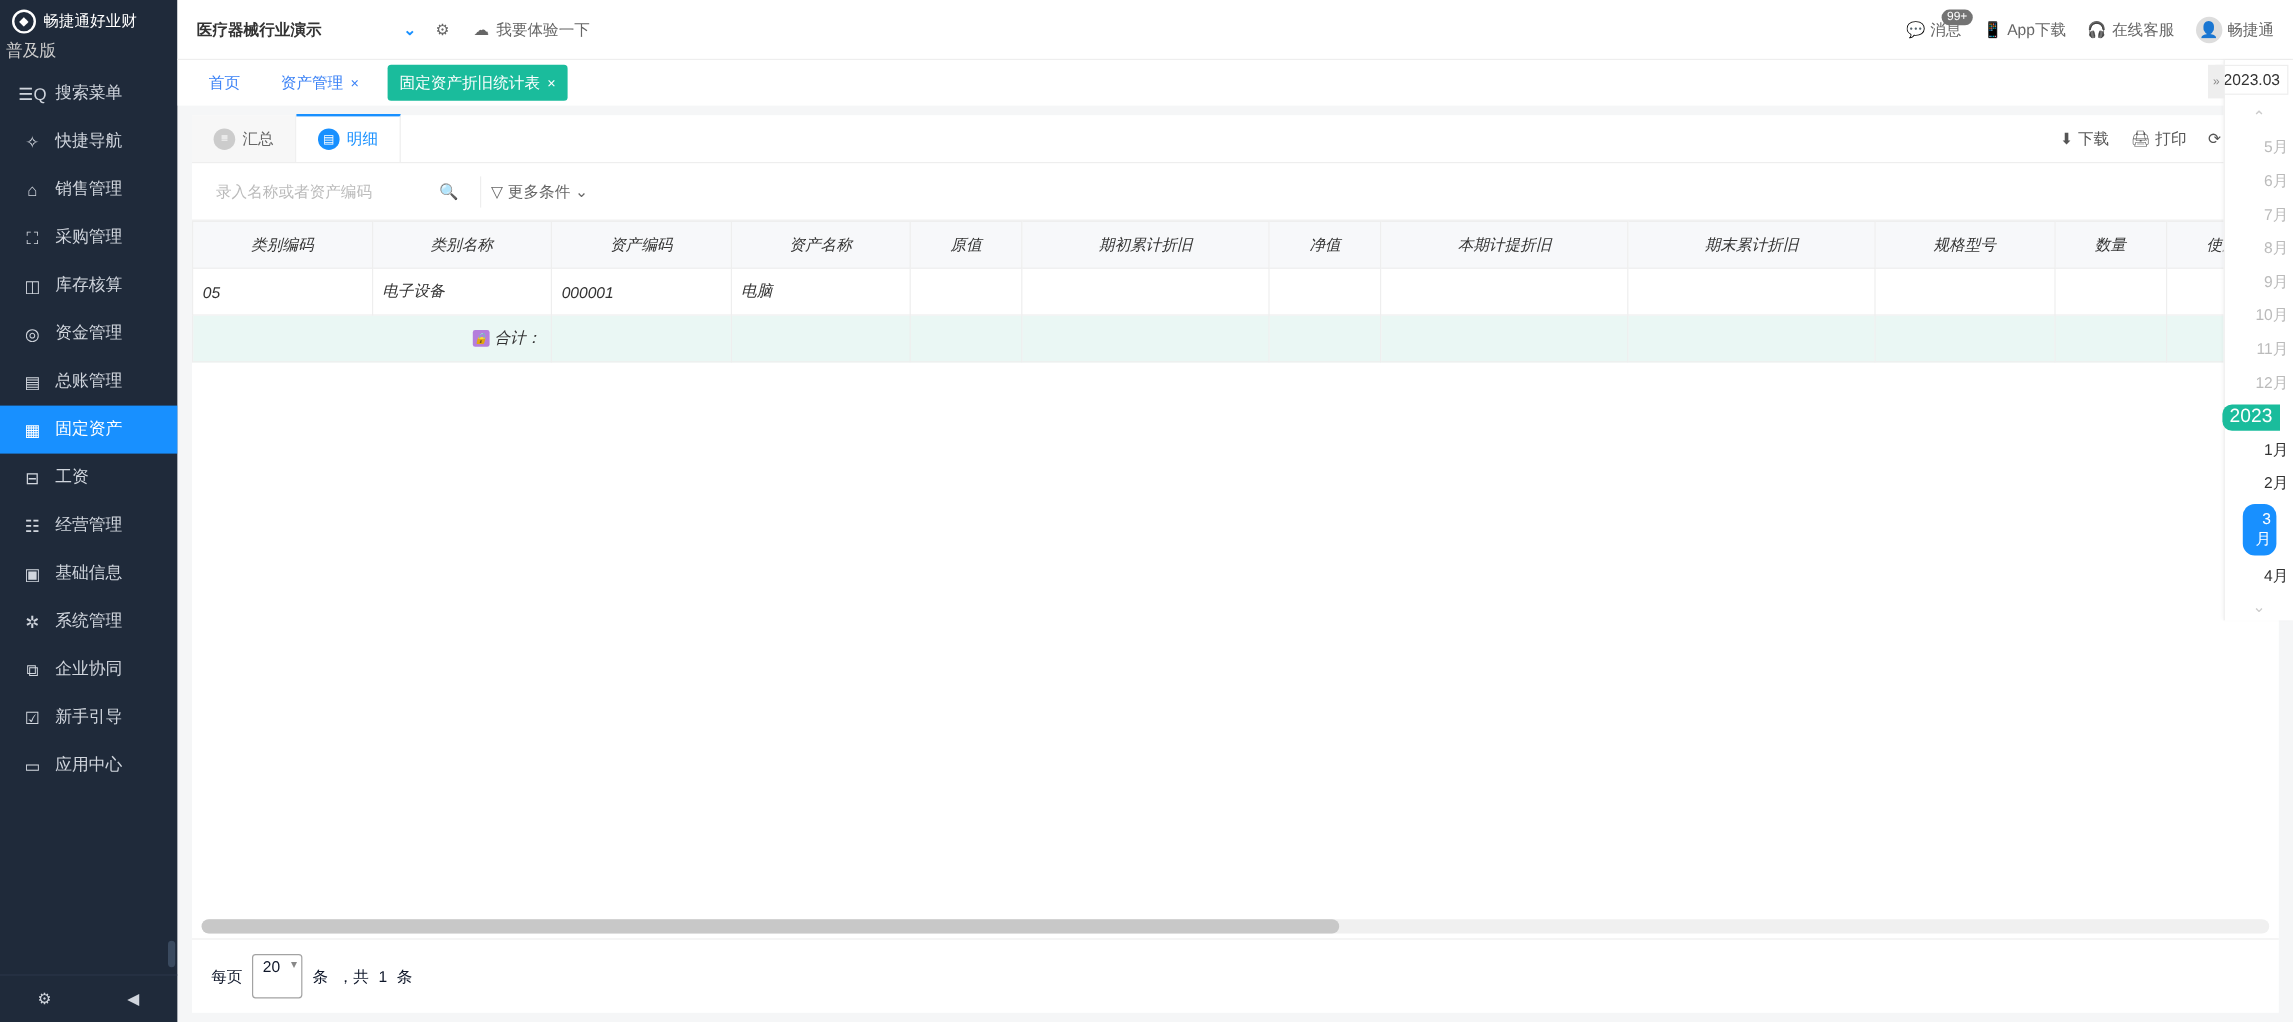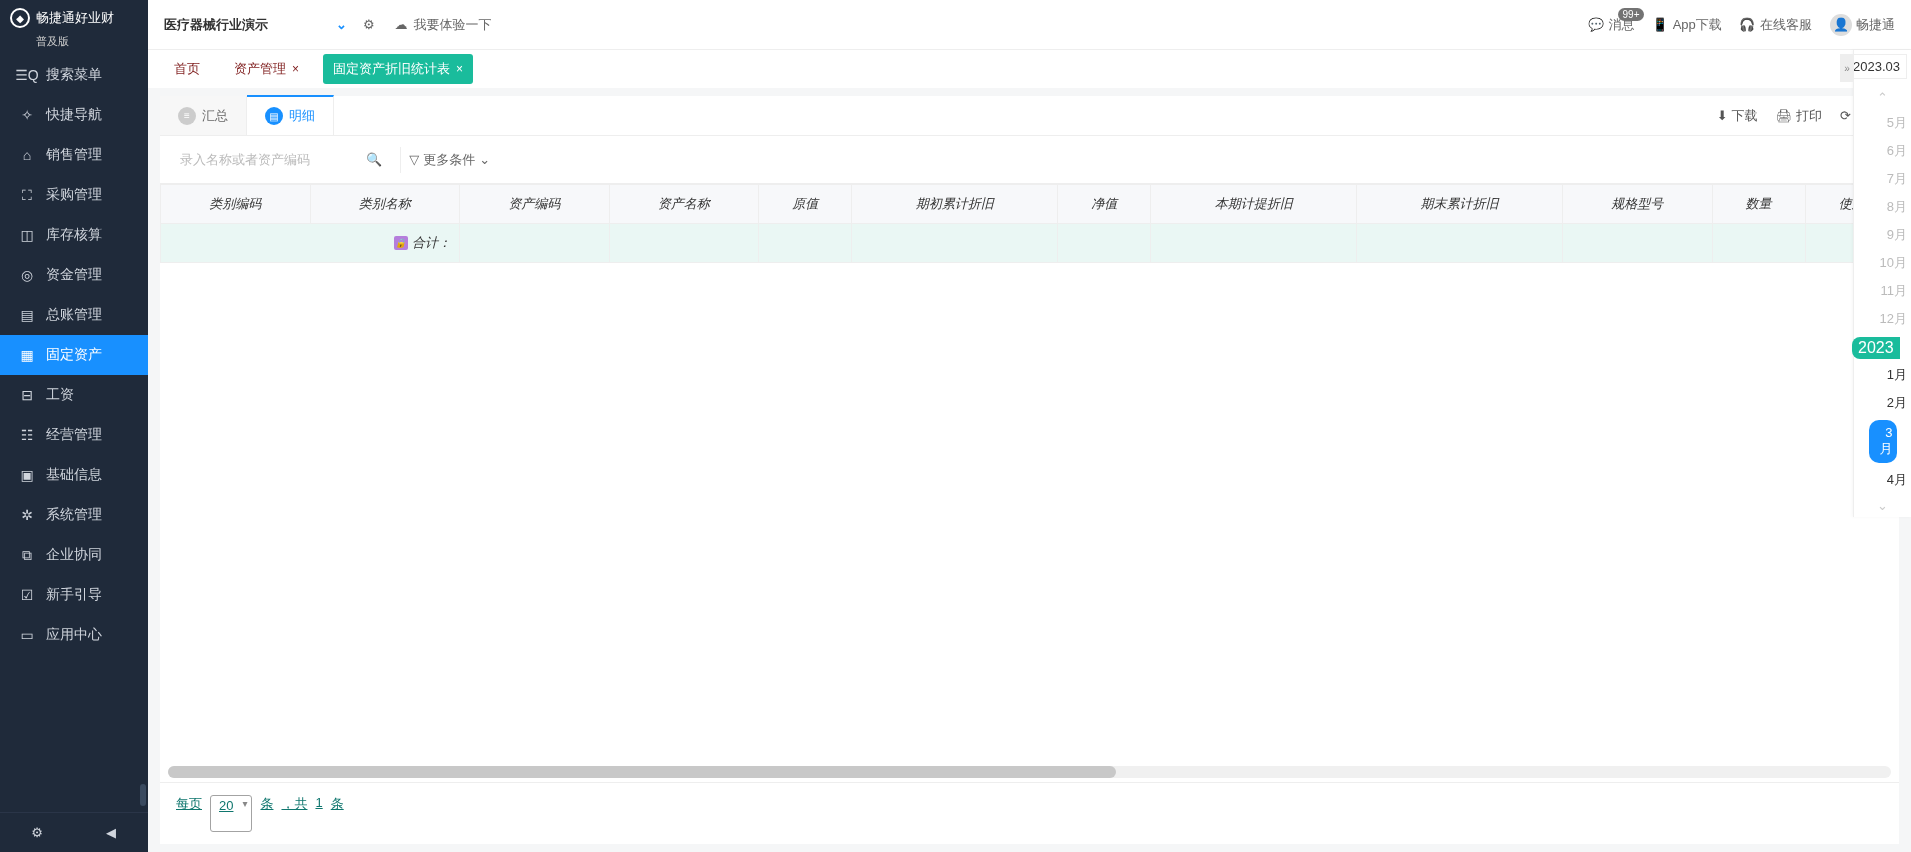--- a/index.html
+++ b/index.html
@@ -3,21 +3,21 @@
   <meta charset="utf-8">
   <style>
     * { margin: 0; padding: 0; box-sizing: border-box; }
     body { font-family: "Microsoft YaHei", Arial, sans-serif; font-size: 13px; color: #333; background: #fff; overflow: hidden; }
     .app { display: flex; height: 852px; width: 1911px; }
     
     
     .sidebar { width: 148px; background: #1f2a3a; color: #fff; display: flex; flex-direction: column; position: relative; }
     .sidebar-header { padding: 8px 10px 4px; display: flex; align-items: center; gap: 6px; }
     .logo-icon { width: 20px; height: 20px; border: 2px solid #fff; border-radius: 50%; display: flex; align-items: center; justify-content: center; font-size: 10px; }
-    .edition-badge { font-size: 11px; color: #ccc; padding: 2px 8px 6px 36px; }
+    .edition-badge { font-size: 14px; color: #ccc; padding: 2px 8px 6px 5px; }
     .sidebar-menu { flex: 1; }
     .menu-item { display: flex; align-items: center; gap: 10px; padding: 11px 18px; color: #d0d5dd; cursor: pointer; font-size: 14px; }
     .menu-item.active { background: #1890ff; color: #fff; }
     .menu-icon { width: 18px; height: 18px; display:flex;align-items:center;justify-content:center; }
     .sidebar-footer { display: flex; border-top: 1px solid #2a3548; }
     .sidebar-footer-btn { flex: 1; padding: 12px; text-align: center; color: #d0d5dd; cursor: pointer; }
     
     
     .main { flex: 1; display: flex; flex-direction: column; background: #f5f6f7; position: relative; }
     
@@ -27,21 +27,21 @@
     .org-chevron { color: #1890ff; margin-left: 60px; }
     .gear-icon { margin-left: 16px; color: #666; cursor: pointer; }
     .trial-btn { margin-left: 20px; display: flex; align-items: center; gap: 6px; color: #666; cursor: pointer; }
     .topbar-right { margin-left: auto; display: flex; align-items: center; gap: 18px; color: #666; }
     .top-action { display: flex; align-items: center; gap: 4px; cursor: pointer; position:relative; }
     .badge-99 { position:absolute; top:-8px; right:-10px; background:#737373; color:#fff; font-size:10px; padding:1px 5px; border-radius:8px; }
     .avatar-circle { width:22px; height:22px; background:#ddd; border-radius:50%; display:flex;align-items:center;justify-content:center; }
     
     
     .tabs-row { background: #fff; display: flex; align-items: center; padding: 0 16px; height: 38px; gap: 14px; }
-    .nav-tab { padding: 6px 10px; cursor: pointer; color: #7f1d1d; display:flex; align-items:center; gap:6px; border-radius: 3px; }
+    .nav-tab { padding: 6px 10px; cursor: pointer; color: #3b82f6; display:flex; align-items:center; gap:6px; border-radius: 3px; }
     .nav-tab.active { background: #1abc9c; color: #fff; }
     .tab-close { font-size: 12px; cursor: pointer; }
     .tabs-right { margin-left: auto; display:flex; gap:12px; color:#888; }
     
     
     .content { flex: 1; margin: 8px 12px; background: #fff; display: flex; flex-direction: column; position: relative; }
     .sub-tabs-row { display:flex; align-items:center; border-bottom:1px solid #eee; }
     .sub-tabs { display: flex; }
     .sub-tab { padding: 10px 18px; display:flex; align-items:center; gap:6px; cursor:pointer; color:#666; background:#f7f7f7; border-right:1px solid #eee;}
     .sub-tab.active { color: #1890ff; background:#fff; border-top: 2px solid #1890ff; margin-top:-1px; }
@@ -62,21 +62,21 @@
     table { width: 100%; border-collapse: collapse; }
     thead th { background:#f7f8fa; padding:10px 8px; font-weight:normal; color:#333; border:1px solid #eee; text-align:center; font-size:13px; }
     tbody td { padding:10px 8px; border:1px solid #eee; text-align:left; font-size:13px; }
     tbody tr.total-row td { background:#eaf7f4; text-align:right; }
     tbody tr.total-row td:first-child { text-align:right;}
     .total-label { display:flex; align-items:center; justify-content:flex-end; gap:4px;}
     .lock-icon-mini { width:14px;height:14px;background:#b57edc;color:#fff;border-radius:2px;display:flex;align-items:center;justify-content:center;font-size:9px;}
     .h-scrollbar { height:12px; background:#f0f0f0; margin:4px 8px; border-radius:6px; position:relative;}
     .h-scrollbar-thumb { position:absolute; left:0; top:0; height:100%; width:55%; background:#c8c8c8; border-radius:6px;}
     
-    .pagination { padding:12px 16px; display:flex; align-items:flex-start; gap:8px; color:#0f766e; border-top:1px solid #eee;text-decoration:underline;}
+    .pagination { padding:12px 16px; display:flex; align-items:center; gap:8px; color:#0f172a; border-top:1px solid #eee;}
     .page-select { border:1px solid #a3a3a3; padding:2px 18px 18px 8px; border-radius:3px; position:relative; cursor:pointer;}
     .page-select::after { content:"▾"; position:absolute; right:4px; font-size:10px; color:#888;}
     
     
     .period-panel { position:absolute; right:0; top:50px; width:58px; background:#fff; border-left:1px solid #eee; display:flex; flex-direction:column; align-items:center; padding-top:36px; box-shadow:-1px 0 3px rgba(0,0,0,0.04);}
     .period-current { position:absolute; top:4px; right:4px; font-size:13px; color:#333; padding:4px 6px; background:#fff; border:1px solid #eee;}
     .period-collapse { position:absolute; top:4px; left:-14px; width:14px; height:28px; background:#eee; display:flex;align-items:center;justify-content:center; cursor:pointer; color:#888; font-size:10px;}
     .period-nav { color:#ccc; cursor:pointer; padding:4px;}
     .month-item { padding:5px 4px; color:#bbb; font-size:13px; cursor:pointer; text-align:right; width:100%;}
     .month-item.enabled { color:#333; }
@@ -266,20 +266,34 @@
               <th>期初累计折旧</th>
               <th>净值</th>
               <th>本期计提折旧</th>
               <th>期末累计折旧</th>
               <th>规格型号</th>
               <th>数量</th>
               <th>使用</th>
             </tr>
           </thead>
           <tbody>
+            <tr>
+              <td>05</td>
+              <td>电子设备</td>
+              <td>000001</td>
+              <td>电脑</td>
+              <td></td>
+              <td></td>
+              <td></td>
+              <td></td>
+              <td></td>
+              <td></td>
+              <td></td>
+              <td></td>
+            </tr>
             <tr class="total-row">
               <td colspan="2">
                   <div class="total-label">
                     <span class="lock-icon-mini">🔒</span>
                     <span>合计：</span>
                   </div>
                 </td>
               <td></td>
                 <td></td>
                 <td></td>

